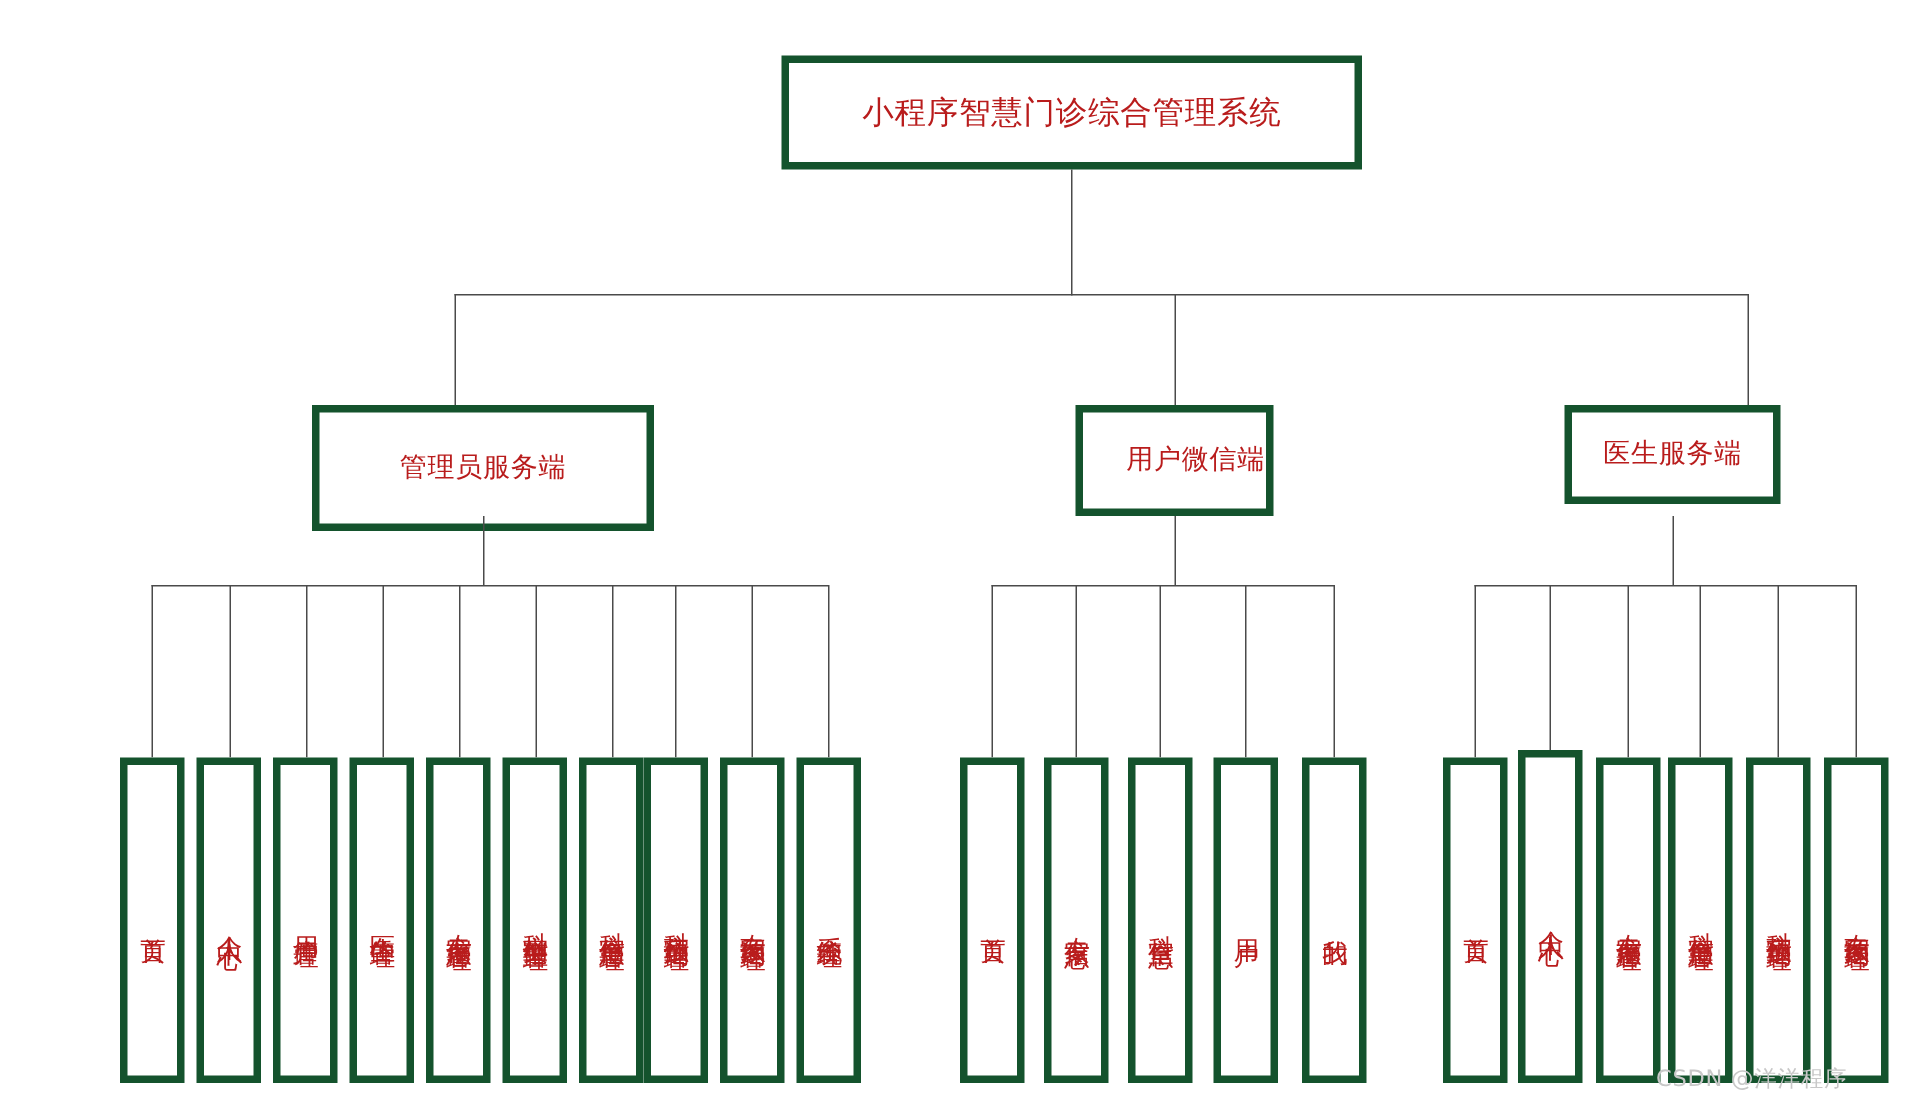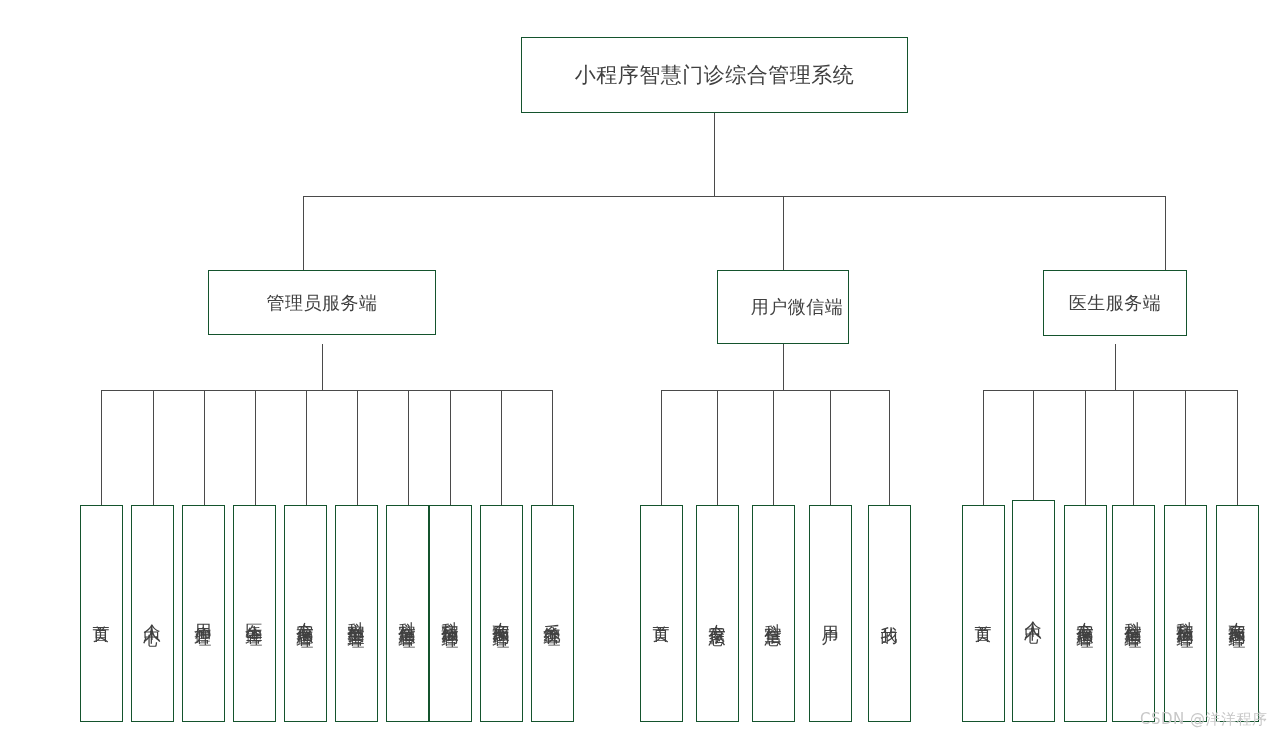--- a/index.html
+++ b/index.html
@@ -12,26 +12,26 @@
     width: 1270px;
     height: 737px;
     background: #ffffff;
     font-family: "DejaVu Sans", "Liberation Sans", sans-serif;
     overflow: hidden;
   }
   
   .node {
     position: absolute;
     box-sizing: border-box;
-    border: 1px solid #14532d;
+    border: 5px solid #14532d;
     background: #ffffff;
     display: flex;
     align-items: center;
     justify-content: center;
-    color: #404040;
+    color: #b91c1c;
     line-height: 1.18;
   }
   .node.root {
     font-size: 21px;
     letter-spacing: 0.5px;
   }
   .node.tier2 {
     font-size: 18px;
     letter-spacing: 0.5px;
   }
@@ -80,21 +80,21 @@
   </div>
 
   <div class="ln-v" style="left:714px; top:113px; height:84px;"></div>
 
   <div class="ln-h" style="left:303px; top:196px; width:863px;"></div>
 
   <div class="ln-v" style="left:303px; top:196px; height:74px;"></div>
   <div class="ln-v" style="left:783px; top:196px; height:74px;"></div>
   <div class="ln-v" style="left:1165px; top:196px; height:74px;"></div>
 
-  <div class="node tier2" style="left:208px; top:270px; width:228px; height:65px;">
+  <div class="node tier2" style="left:208px; top:270px; width:228px; height:84px;">
     <span>管理员服务端</span>
   </div>
   <div class="node tier2" style="left:717px; top:270px; width:132px; height:74px;padding-left:28px;">
     <span>用户微信端</span>
   </div>
   <div class="node tier2" style="left:1043px; top:270px; width:144px; height:66px;">
     <span>医生服务端</span>
   </div>
 
   <div class="ln-v" style="left:322px; top:344px; height:46px;"></div>
@@ -186,15 +186,15 @@
   <div class="node leaf" style="left:1112px; top:505px; width:43px; height:217px;">
     <span class="vtext">科室信息管理</span>
     </div>
   <div class="node leaf" style="left:1164px; top:505px; width:43px; height:217px;">
     <span class="vtext">科室预约管理</span>
     </div>
   <div class="node leaf" style="left:1216px; top:505px; width:43px; height:217px;">
     <span class="vtext">专家预约管理</span>
     </div>
 
-  <div class="watermark" style="left:1140px; top:710px;">CSDN @洋洋程序</div>
+  <div class="watermark" style="left:1104px; top:710px;">CSDN @洋洋程序</div>
 
 </div>
 
 </body></html>

